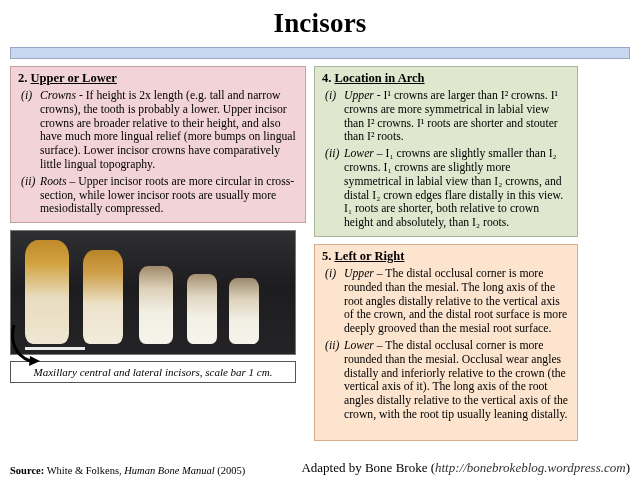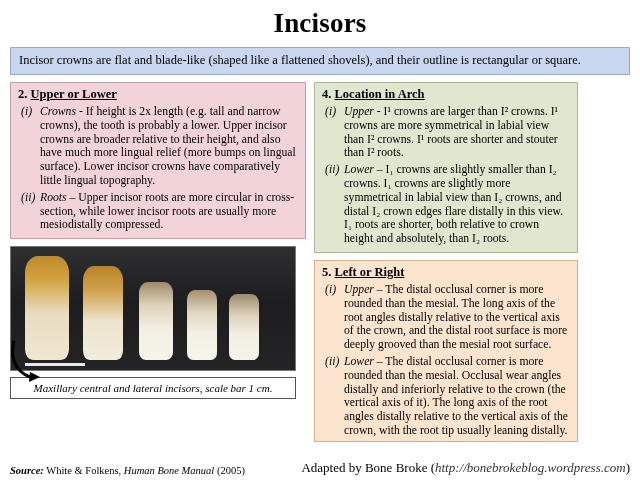--- a/index.html
+++ b/index.html
@@ -61,21 +61,21 @@
   
   .location {
     background: #dfe8cf;
     border: 1px solid #a8b596;
     padding: 4px 7px 6px 7px;
   }
   
   .leftright {
     background: #fde4cf;
     border: 1px solid #d7ae8a;
-    padding: 4px 7px 3px 7px;
+    padding: 4px 7px 18px 7px;
     margin-top: 7px;
   }
 
   .item {
     display: flex;
     font-size: 11.7px;
     line-height: 1.18;
     margin-top: 3px;
   }
   .item .marker {
@@ -159,34 +159,33 @@
 
   .footer {
     position: absolute;
     left: 10px; right: 10px;
     bottom: 4px;
     display: flex;
     justify-content: space-between;
     align-items: flex-end;
     font-size: 10.5px;
   }
-  .footer .src b { font-weight: bold; font-style: italic; }
+  .footer .src b { font-weight: bold; }
   .footer .src .it { font-style: italic; }
   .footer .credit { font-size: 13px; }
   .footer .credit .link { color: #333; font-style: italic; }
 </style>
 </head>
 <body>
 
 <div class="page">
 
   <div class="title">Incisors</div>
 
   <div class="category">
-    <div class="body">Incisor crowns are flat and blade-like (shaped like a flattened shovels), and their outline is rectangular or square.</div>
   </div>
 
   <div class="columns">
 
     <div class="col-left">
 
       <div class="upper-lower">
         <div class="panel-head">
           <span class="num">2.</span>
           <span class="lbl">Upper or Lower</span>

